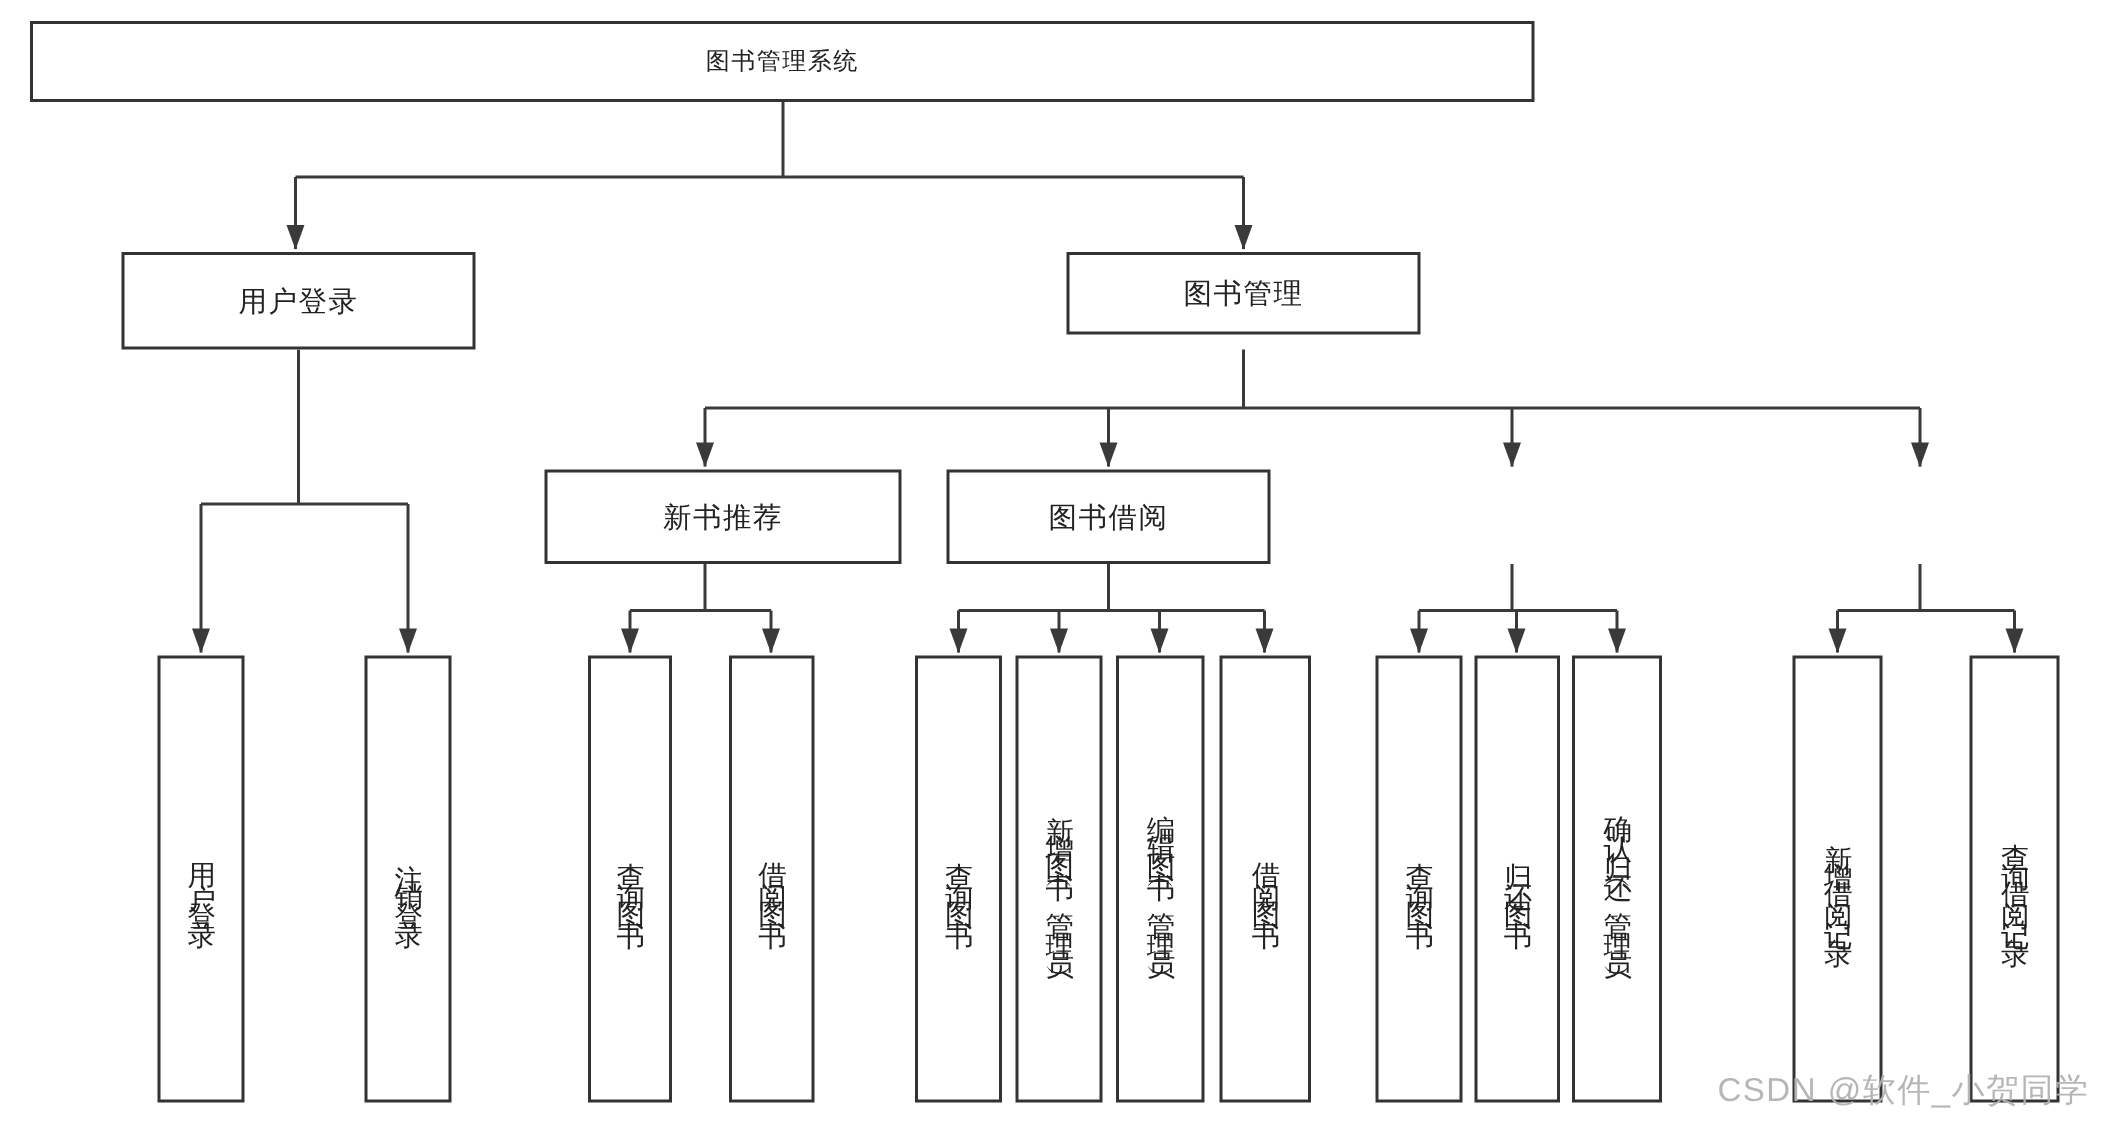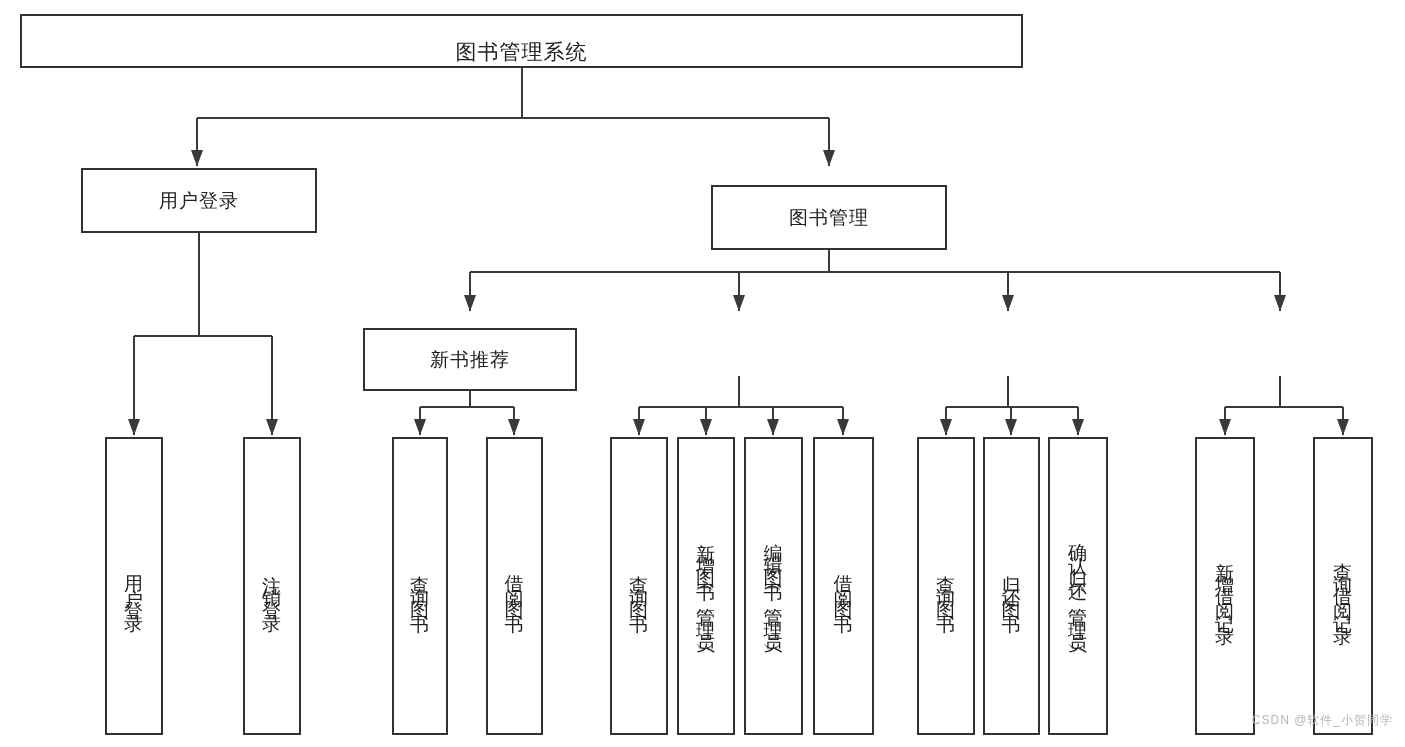--- a/index.html
+++ b/index.html
@@ -6,30 +6,30 @@
   .stage{
     position:relative;width:1405px;height:747px;background:#ffffff;
     font-family:"Liberation Sans", sans-serif;overflow:hidden;
   }
   .wires{position:absolute;left:0;top:0;width:1405px;height:747px;}
   .box{
     position:absolute;box-sizing:border-box;background:#ffffff;
     border:2px solid #333333;display:flex;align-items:center;justify-content:center;
     color:#222222;font-size:19px;letter-spacing:1px;z-index:2;
   }
-  .box.root{font-size:21px;align-items:flex-end;}
+  .box.root{font-size:16px;}
   .vbox{padding:6px 0;}
   .vlabel{
     writing-mode:vertical-rl;text-orientation:mixed;
     line-height:1;letter-spacing:13px;font-size:19px;color:#222222;
     white-space:nowrap;
   }
   .watermark{
     position:absolute;right:12px;top:712px;z-index:3;
-    font-size:12px;letter-spacing:1px;color:rgba(178,178,178,0.95);
+    font-size:22px;letter-spacing:1px;color:rgba(178,178,178,0.95);
     font-family:"Liberation Sans", sans-serif;white-space:nowrap;
   }
 </style>
 </head>
 <body>
 
 <div class="stage">
 
   <svg class="wires" viewBox="0 0 1405 747" xmlns="http://www.w3.org/2000/svg">
     <defs>
@@ -81,26 +81,29 @@
     </g>
   </svg>
 
   <div class="box root" style="left:20px;top:14px;width:1003px;height:54px">
     <span>图书管理系统</span>
   </div>
 
   <div class="box" style="left:81px;top:168px;width:236px;height:65px">
     <span>用户登录</span>
   </div>
-  <div class="box" style="left:711px;top:185px;width:236px;height:65px">
+  <div class="box" style="left:711px;top:168px;width:236px;height:55px">
     <span>图书管理</span>
   </div>
 
-  <div class="box" style="left:363px;top:328px;width:214px;height:63px">
+  <div class="box" style="left:363px;top:313px;width:238px;height:63px">
     <span>新书推荐</span>
+  </div>
+  <div class="box" style="left:631px;top:313px;width:216px;height:63px">
+    <span>图书借阅</span>
   </div>
 
   <div class="box vbox" style="left:105px;top:437px;width:58px;height:298px">
     <span class="vlabel">用户登录</span>
   </div>
   <div class="box vbox" style="left:243px;top:437px;width:58px;height:298px">
     <span class="vlabel">注销登录</span>
   </div>
 
   <div class="box vbox" style="left:392px;top:437px;width:56px;height:298px">

